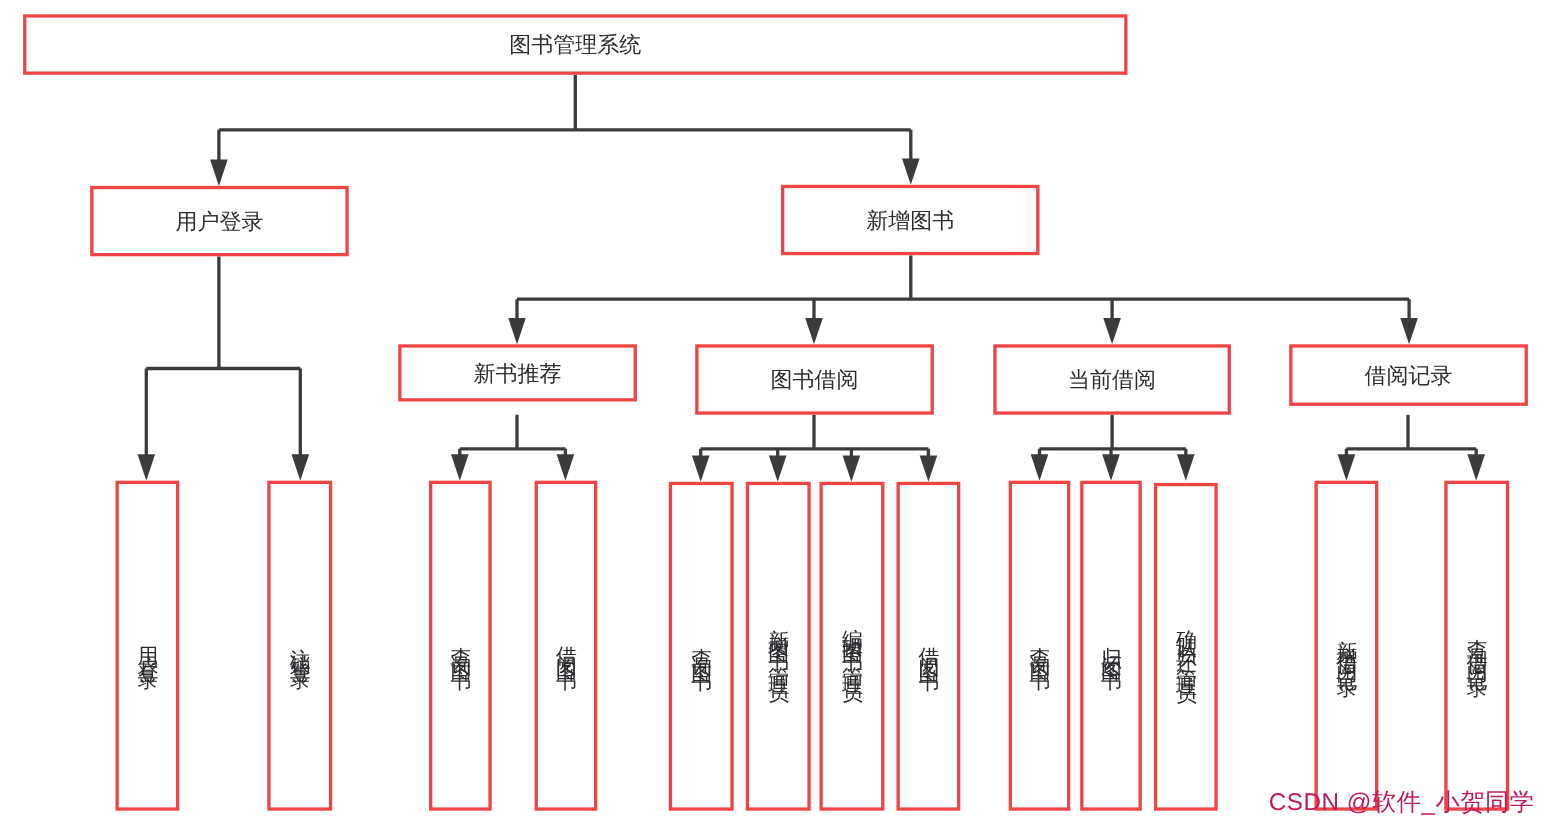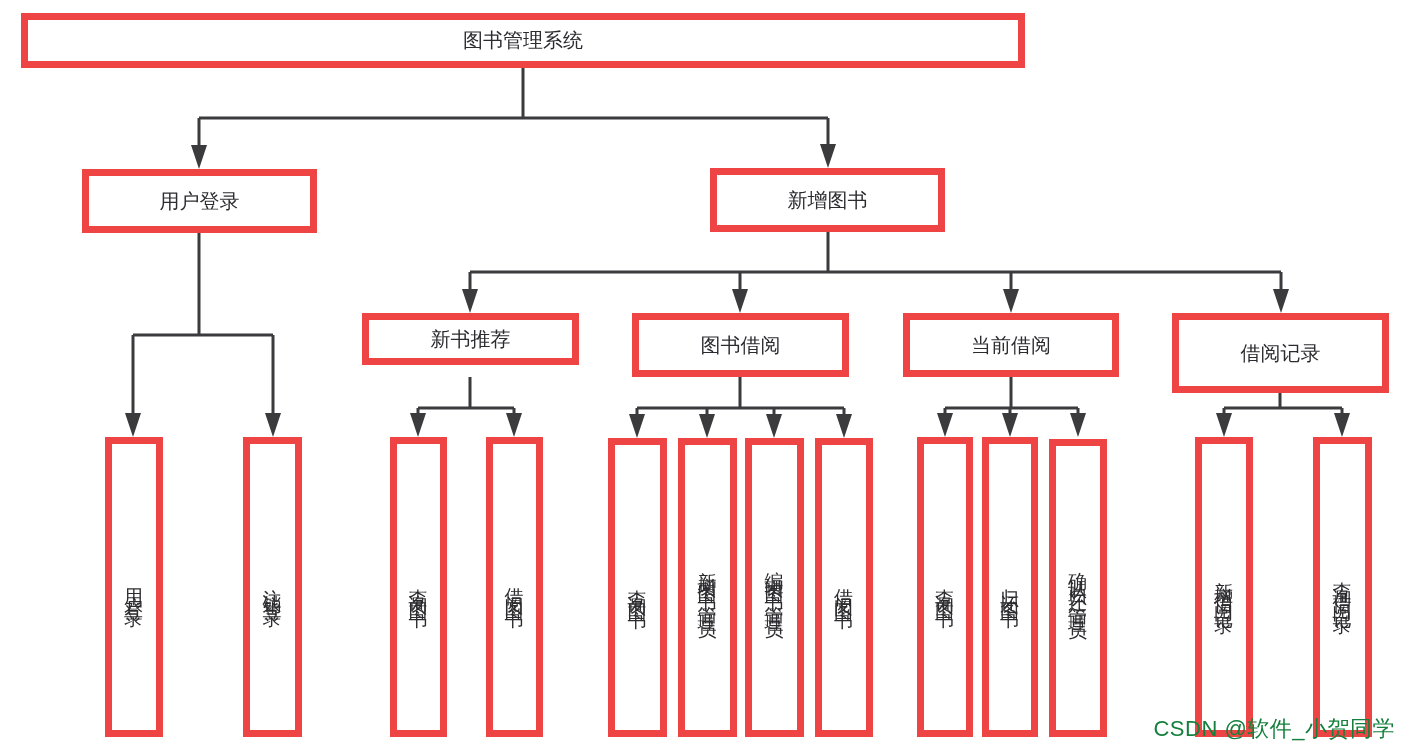--- a/index.html
+++ b/index.html
@@ -10,40 +10,40 @@
     font-family:"Liberation Sans", sans-serif;
     overflow:hidden;
   }
   .connectors{
     position:absolute;left:0;top:0;z-index:1;
   }
   .node{
     position:absolute;
     box-sizing:border-box;
     background:#ffffff;
-    border:7px solid #ef4444;
+    border:3px solid #ef4444;
     display:flex;align-items:center;justify-content:center;
     color:#2c2c30;
     font-size:20px;
     z-index:2;
     text-align:center;
     white-space:nowrap;
   }
   .leaf{
     writing-mode:vertical-rl;
     letter-spacing:7px;
     font-size:19px;
     white-space:normal;
     line-height:1;
   }
   .watermark{
     position:absolute;
     right:10px;bottom:3px;
     z-index:4;
-    color:#15803d;
+    color:#be185d;
     font-size:22px;
     letter-spacing:0.5px;
   }
 </style>
 </head>
 <body>
 
 <div class="canvas">
 
   <svg class="connectors" width="1405" height="747" viewBox="0 0 1405 747">
@@ -80,21 +80,21 @@
   </svg>
 
   <div class="node" style="left:21px;top:13px;width:1004px;height:55px">图书管理系统</div>
 
   <div class="node" style="left:82px;top:169px;width:235px;height:64px">用户登录</div>
   <div class="node" style="left:710px;top:168px;width:235px;height:64px">新增图书</div>
 
   <div class="node" style="left:362px;top:313px;width:217px;height:52px">新书推荐</div>
   <div class="node" style="left:903px;top:313px;width:216px;height:64px">当前借阅</div>
   <div class="node" style="left:632px;top:313px;width:217px;height:64px">图书借阅</div>
-  <div class="node" style="left:1172px;top:313px;width:217px;height:80px">借阅记录</div>
+  <div class="node" style="left:1172px;top:313px;width:217px;height:56px">借阅记录</div>
 
   <div class="node leaf" style="left:105px;top:437px;width:58px;height:300px">用户登录</div>
   <div class="node leaf" style="left:243px;top:437px;width:59px;height:300px">注销登录</div>
 
   <div class="node leaf" style="left:390px;top:437px;width:57px;height:300px">查询图书</div>
   <div class="node leaf" style="left:486px;top:437px;width:57px;height:300px">借阅图书</div>
 
   <div class="node leaf" style="left:608px;top:438px;width:59px;height:299px">查询图书</div>
   <div class="node leaf" style="left:678px;top:438px;width:59px;height:299px">新增图书（管理员）</div>
   <div class="node leaf" style="left:745px;top:438px;width:59px;height:299px">编辑图书（管理员）</div>

